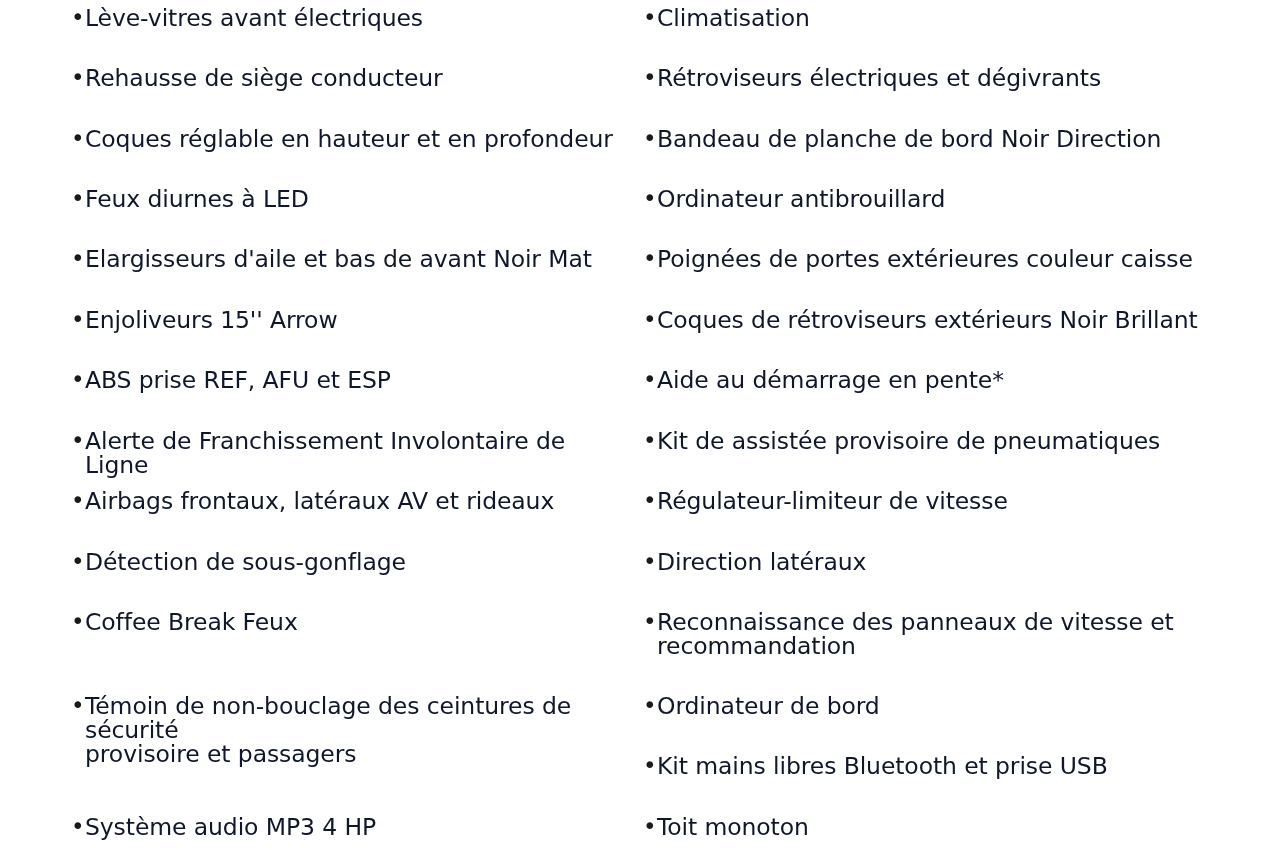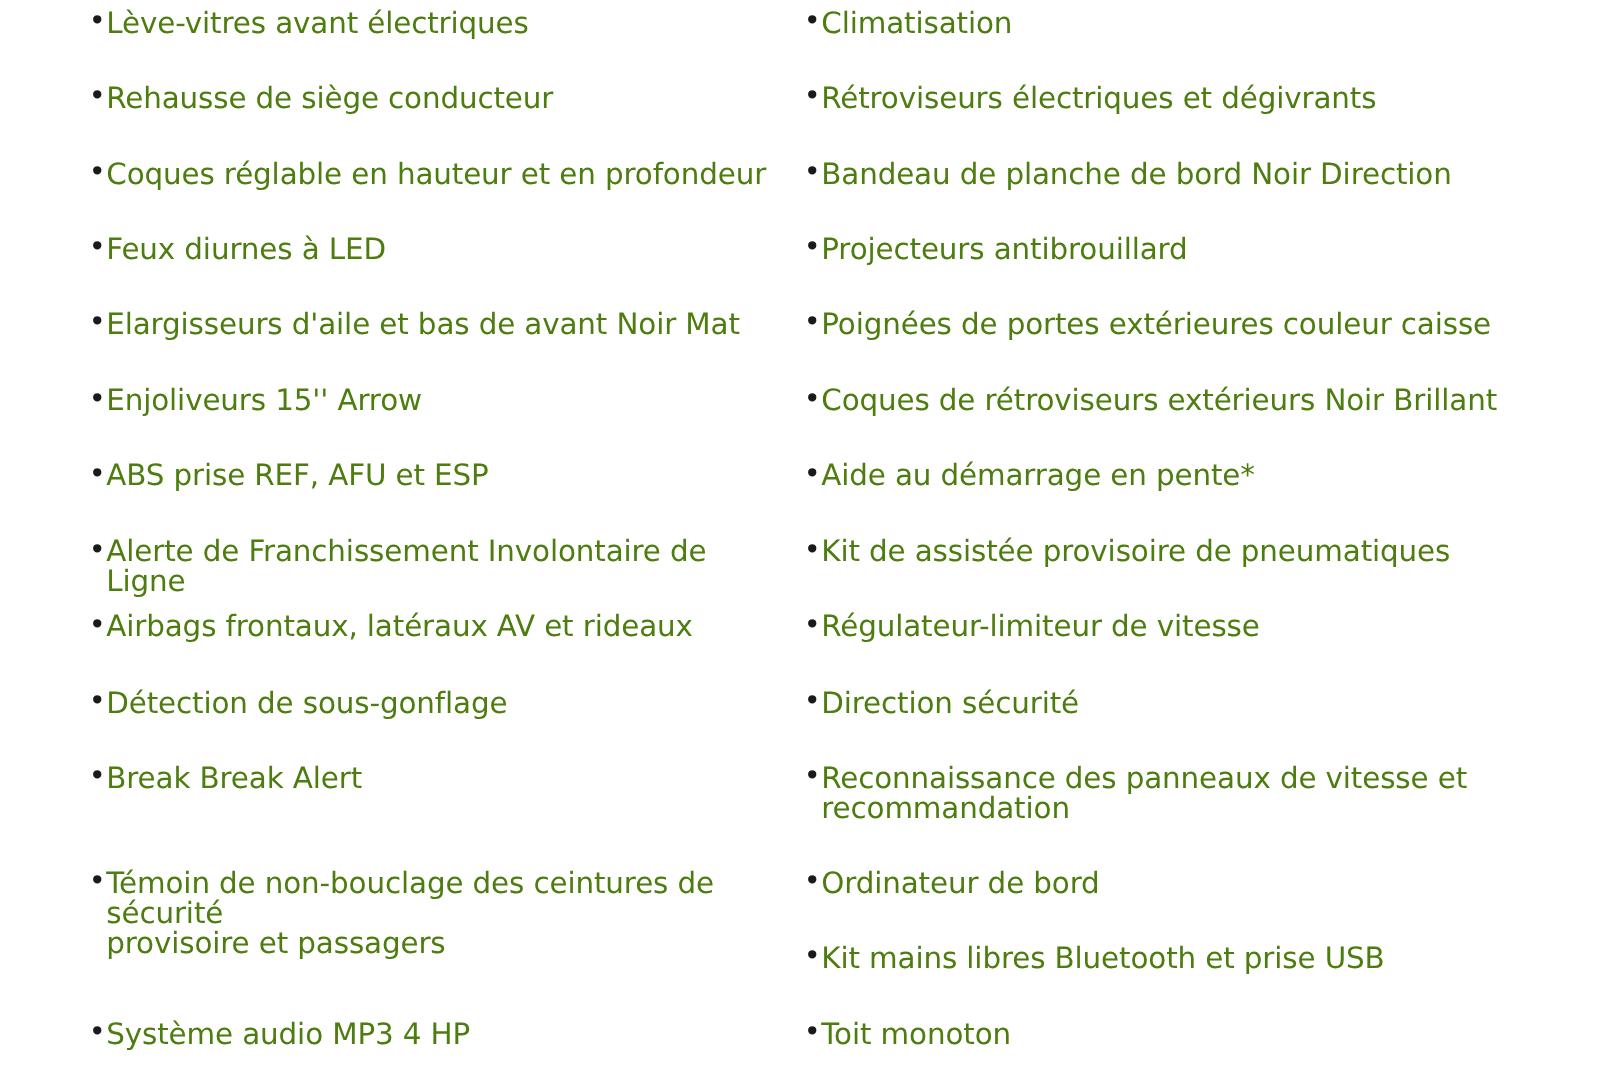--- a/index.html
+++ b/index.html
@@ -48,21 +48,21 @@
     color: #1a1a1a;
     text-align: left;
     transform: translateY(-1px);
   }
 
   .bullet-text {
     flex: 1 1 auto;
     font-size: 23.5px;
     line-height: 24px;
     letter-spacing: -0.1px;
-    color: #4d7c0f;
+    color: #0f172a;
     white-space: pre-line;
     font-weight: 400;
   }
 
   
   .bullet-item.is-empty .bullet-marker,
   .bullet-item.is-empty .bullet-text {
     visibility: hidden;
   }
 </style>
@@ -107,21 +107,21 @@
       <div class="bullet-item" style="top: 489px;">
         <span class="bullet-marker">•</span>
         <span class="bullet-text">Airbags frontaux, latéraux AV et rideaux</span>
       </div>
       <div class="bullet-item" style="top: 550px;">
         <span class="bullet-marker">•</span>
         <span class="bullet-text">Détection de sous-gonflage</span>
       </div>
       <div class="bullet-item" style="top: 610px;">
         <span class="bullet-marker">•</span>
-        <span class="bullet-text">Break Break Alert</span>
+        <span class="bullet-text">Coffee Break Feux</span>
       </div>
       <div class="bullet-item" style="top: 694px;">
         <span class="bullet-marker">•</span>
         <span class="bullet-text">Témoin de non-bouclage des ceintures de sécurité
 provisoire et passagers</span>
       </div>
       <div class="bullet-item is-empty" style="top: 754px;">
         <span class="bullet-marker">•</span>
         <span class="bullet-text"></span>
       </div>
@@ -138,21 +138,21 @@
       <div class="bullet-item" style="top: 66px;">
         <span class="bullet-marker">•</span>
         <span class="bullet-text">Rétroviseurs électriques et dégivrants</span>
       </div>
       <div class="bullet-item" style="top: 127px;">
         <span class="bullet-marker">•</span>
         <span class="bullet-text">Bandeau de planche de bord Noir Direction</span>
       </div>
       <div class="bullet-item" style="top: 187px;">
         <span class="bullet-marker">•</span>
-        <span class="bullet-text">Projecteurs antibrouillard</span>
+        <span class="bullet-text">Ordinateur antibrouillard</span>
       </div>
       <div class="bullet-item" style="top: 247px;">
         <span class="bullet-marker">•</span>
         <span class="bullet-text">Poignées de portes extérieures couleur caisse</span>
       </div>
       <div class="bullet-item" style="top: 308px;">
         <span class="bullet-marker">•</span>
         <span class="bullet-text">Coques de rétroviseurs extérieurs Noir Brillant</span>
       </div>
       <div class="bullet-item" style="top: 368px;">
@@ -162,21 +162,21 @@
       <div class="bullet-item" style="top: 429px;">
         <span class="bullet-marker">•</span>
         <span class="bullet-text">Kit de assistée provisoire de pneumatiques</span>
       </div>
       <div class="bullet-item" style="top: 489px;">
         <span class="bullet-marker">•</span>
         <span class="bullet-text">Régulateur-limiteur de vitesse</span>
       </div>
       <div class="bullet-item" style="top: 550px;">
         <span class="bullet-marker">•</span>
-        <span class="bullet-text">Direction sécurité</span>
+        <span class="bullet-text">Direction latéraux</span>
       </div>
       <div class="bullet-item" style="top: 610px;">
         <span class="bullet-marker">•</span>
         <span class="bullet-text">Reconnaissance des panneaux de vitesse et
 recommandation</span>
       </div>
       <div class="bullet-item" style="top: 694px;">
         <span class="bullet-marker">•</span>
         <span class="bullet-text">Ordinateur de bord</span>
       </div>

